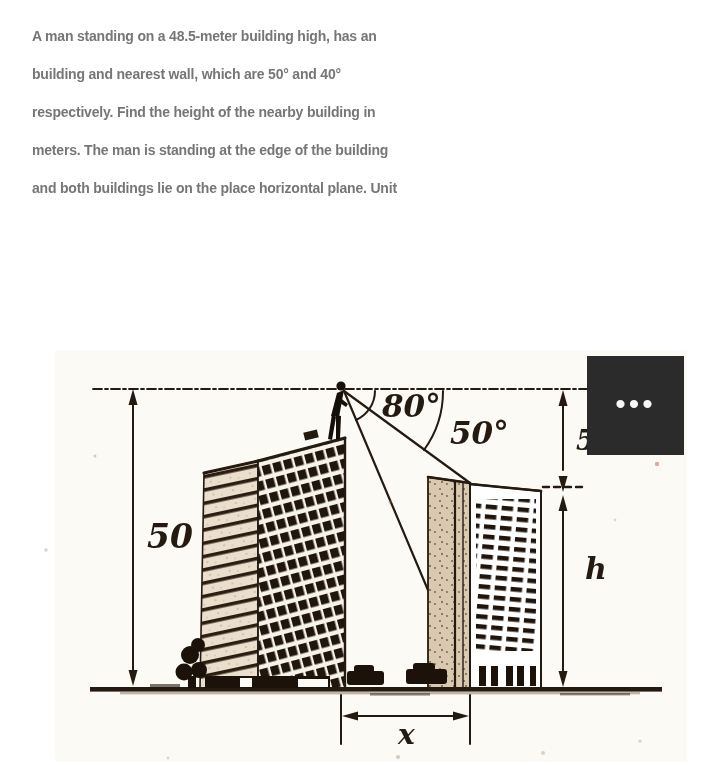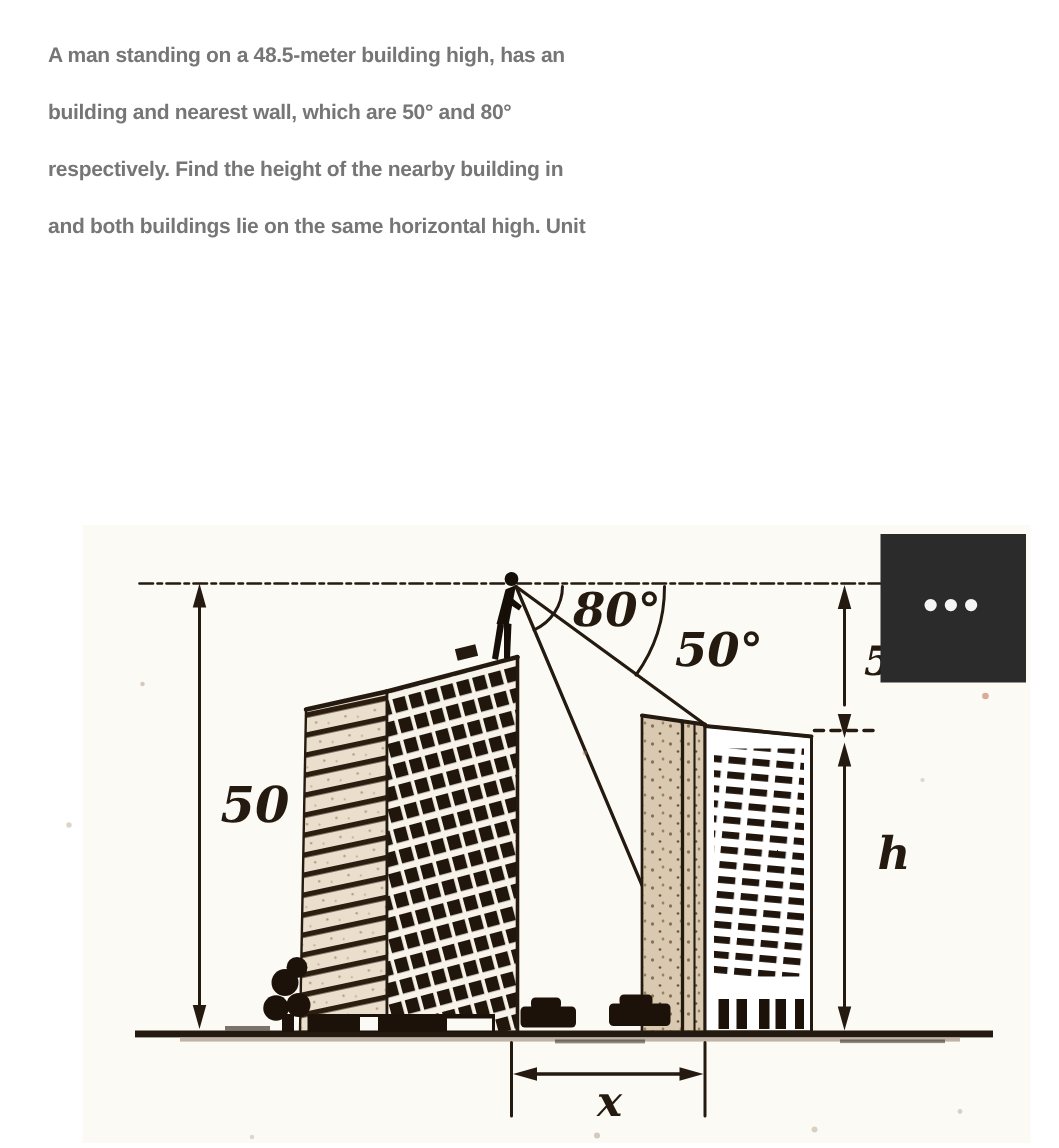--- a/index.html
+++ b/index.html
@@ -48,23 +48,24 @@
     line-height:1;
     margin-top:-4px;
     user-select:none;
   }
 </style>
 </head>
 <body>
 
 <div class="problem">
   <div class="line">A man standing on a 48.5-meter building high, has an</div>
-  <div class="line">building and nearest wall, which are 50° and 80°</div>
+  <div class="line">building and nearest wall, which are 50° and 40°</div>
   <div class="line">respectively. Find the height of the nearby building in</div>
-  <div class="line">and both buildings lie on the same horizontal high. Unit</div>
+  <div class="line">meters. The man is standing at the edge of the building</div>
+  <div class="line">and both buildings lie on the place horizontal plane. Unit</div>
 </div>
 
 <div class="diagram">
 <svg width="706" height="425" viewBox="0 340 706 425" xmlns="http://www.w3.org/2000/svg">
   <defs>
 
     <pattern id="p-grid" width="11" height="14" patternUnits="userSpaceOnUse" patternTransform="rotate(-15)">
       <rect width="11" height="14" fill="#f7f3ea"></rect>
       <rect x="0" y="0" width="8.5" height="9.5" fill="#21160c"></rect>
     </pattern>

